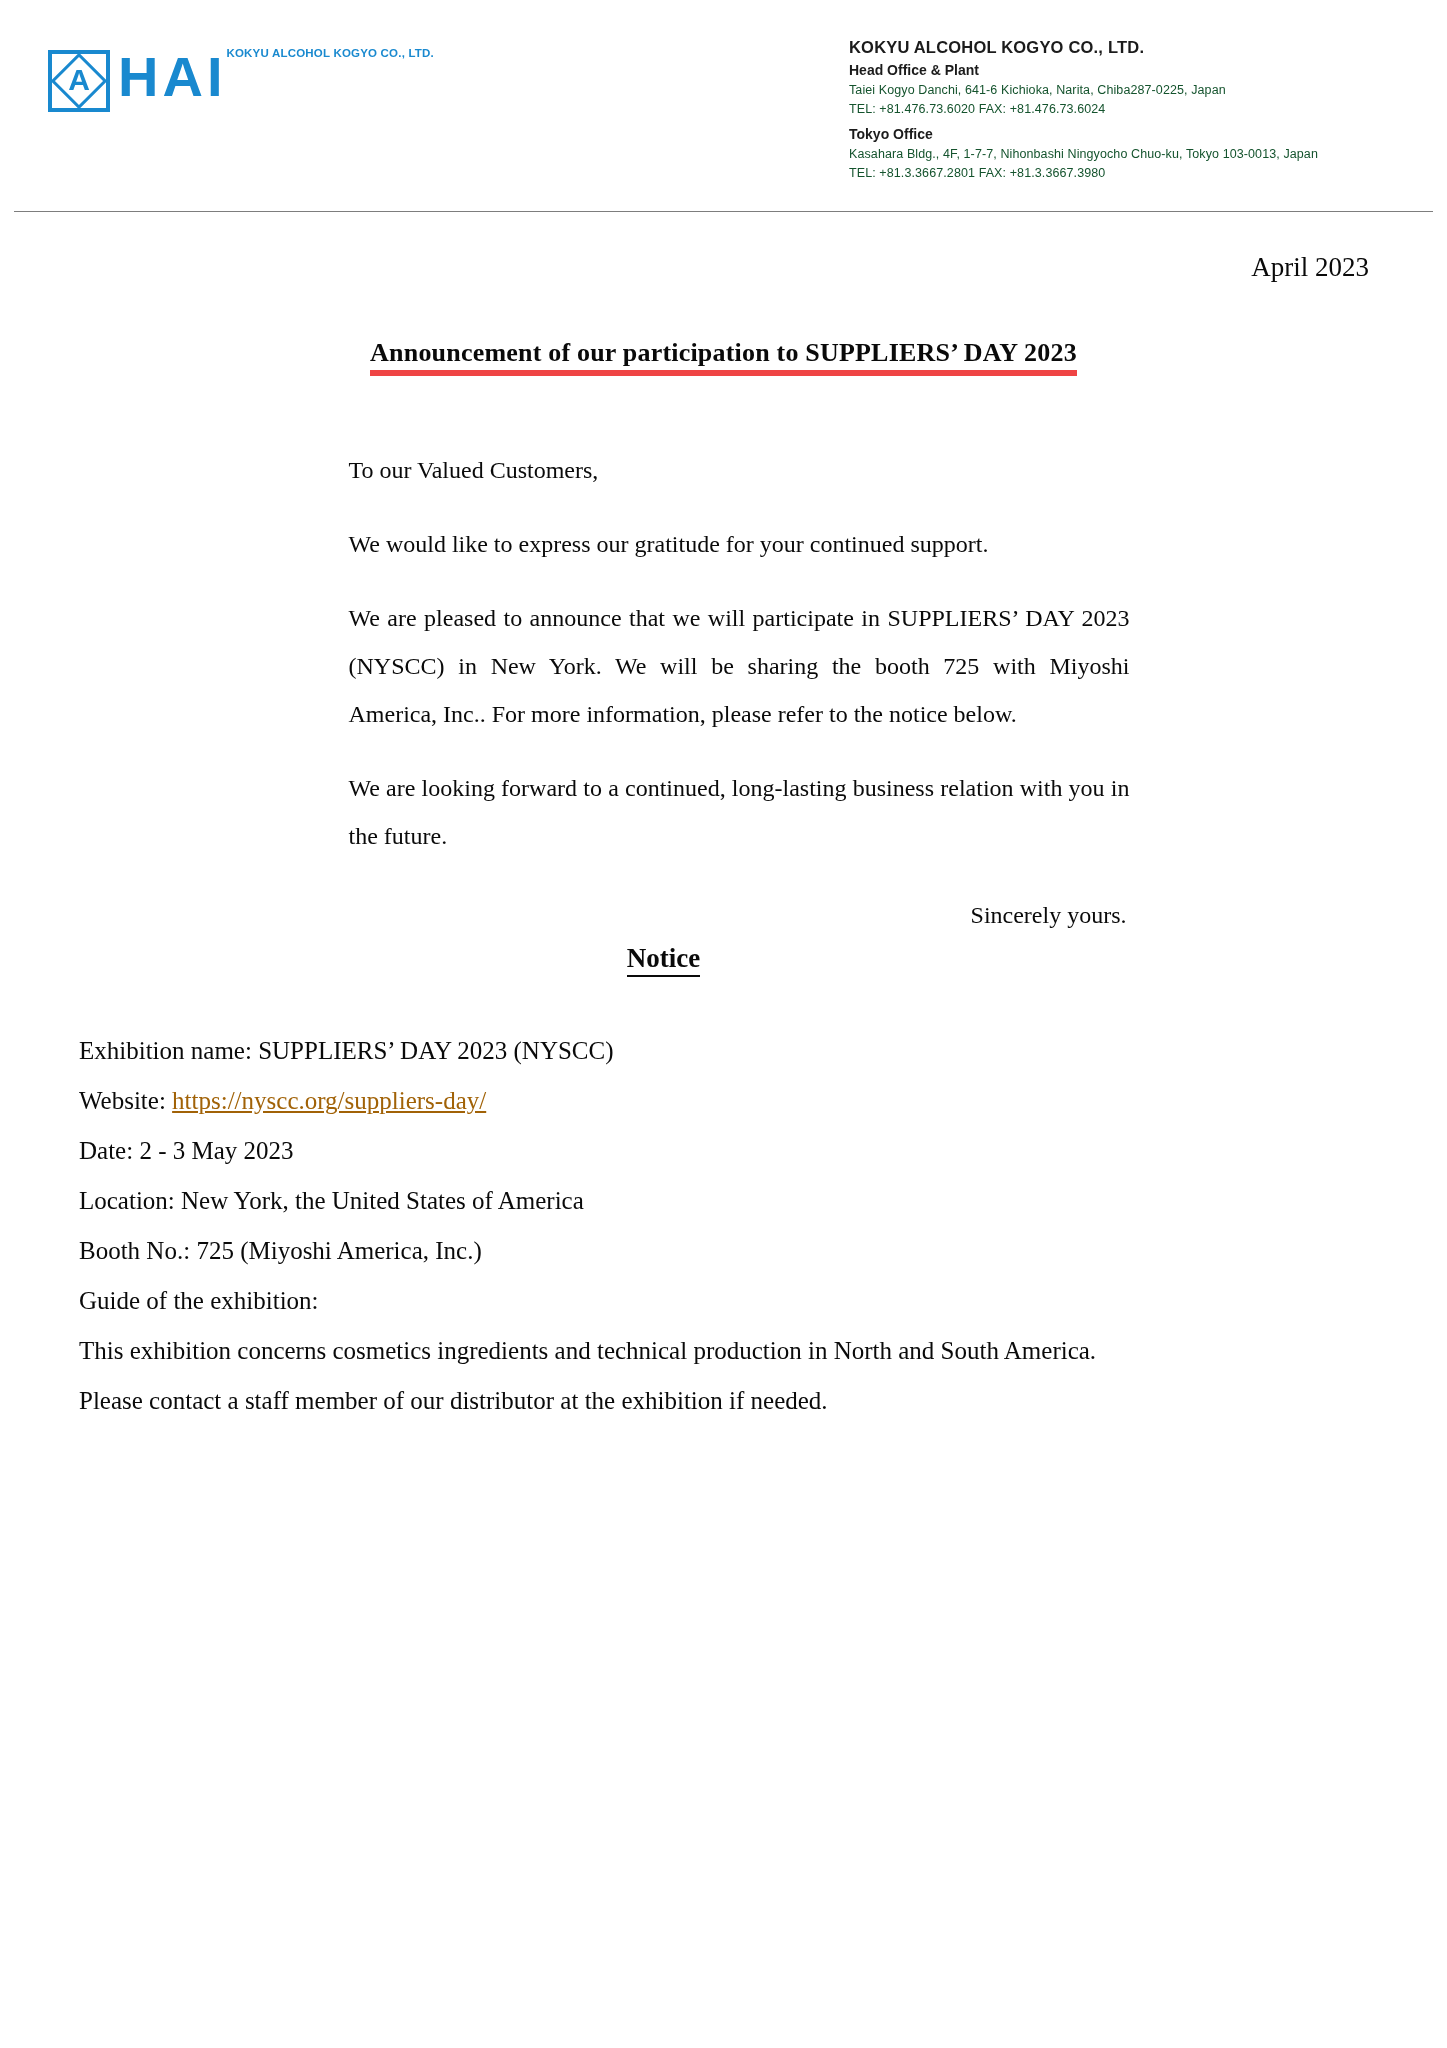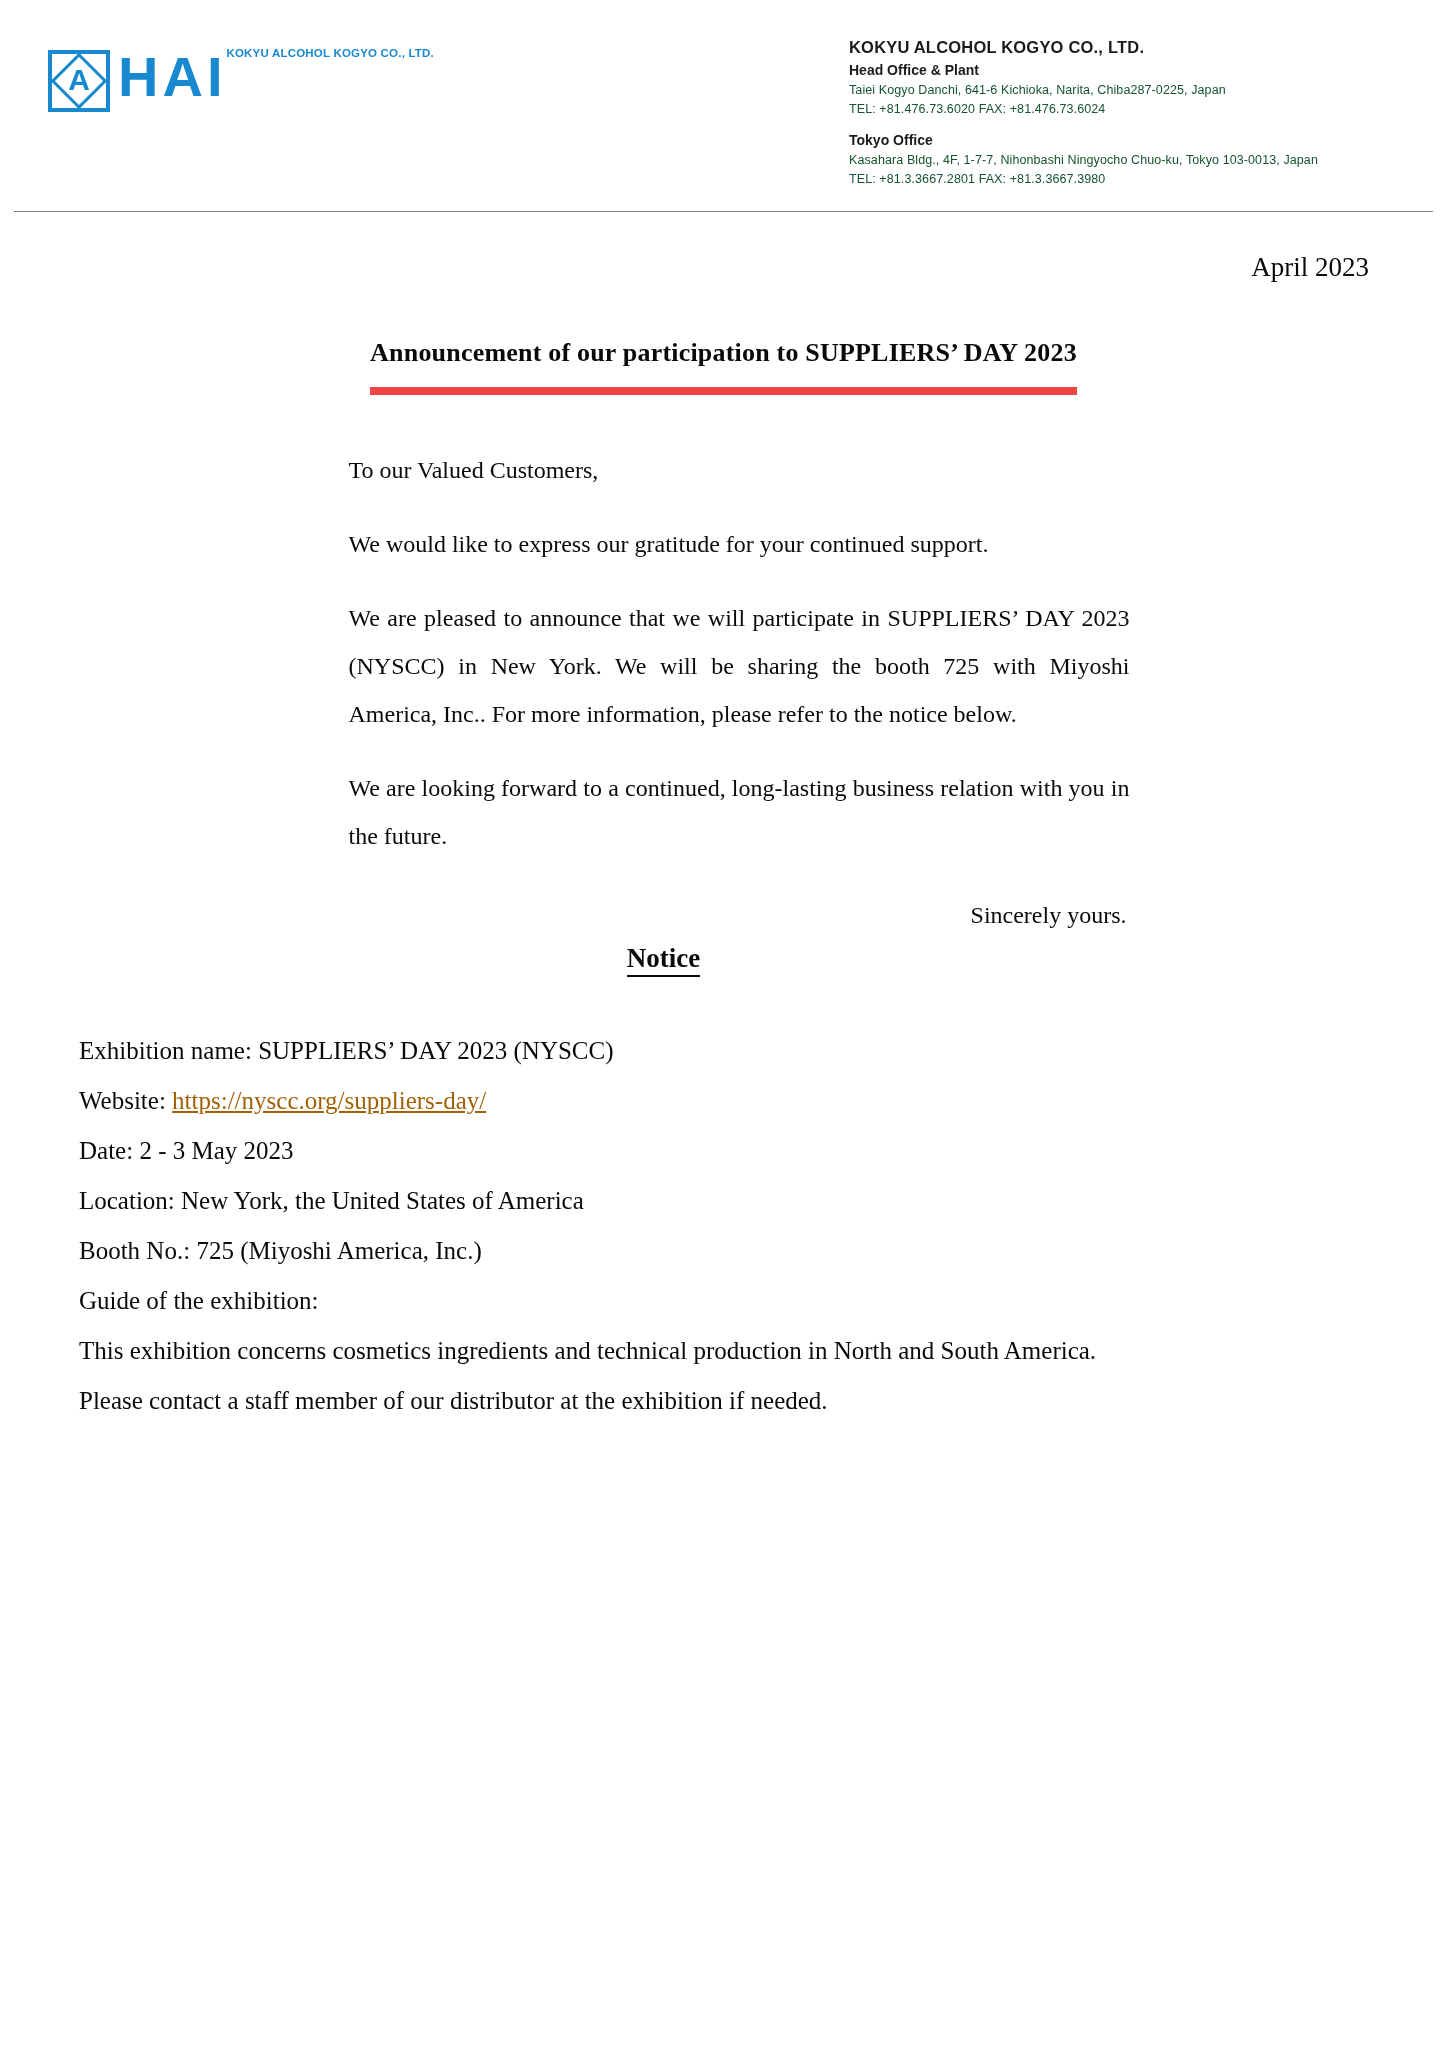--- a/index.html
+++ b/index.html
@@ -109,21 +109,21 @@
     line-height: 21px;
     margin-top: 2px;
   }
   .co-line {
     font-size: 12.5px;
     font-weight: normal;
     color: #14532d;
     line-height: 19px;
     letter-spacing: 0.1px;
   }
-  .co-office.second { margin-top: 11px; }
+  .co-office.second { margin-top: 5px; }
 
   .rule {
     position: absolute;
     left: 14px;
     right: 14px;
     top: 211px;
     height: 0;
     border-top: 1.5px solid #7d7d7d;
   }
 
@@ -145,22 +145,22 @@
 
   .doc-title {
     text-align: center;
     font-weight: bold;
     font-size: 26px;
     line-height: 30px;
     margin-top: 56px;
     letter-spacing: 0.2px;
   }
   .doc-title span {
-    border-bottom: 8px solid #ef4444;
-    padding-bottom: 20px;
+    border-bottom: 6px solid #ef4444;
+    padding-bottom: 3px;
   }
 
   .body-col {
     margin: 0 auto;
     width: 1114px;
     padding-left: 182px;
     padding-right: 151px;
     box-sizing: border-box;
   }
 

